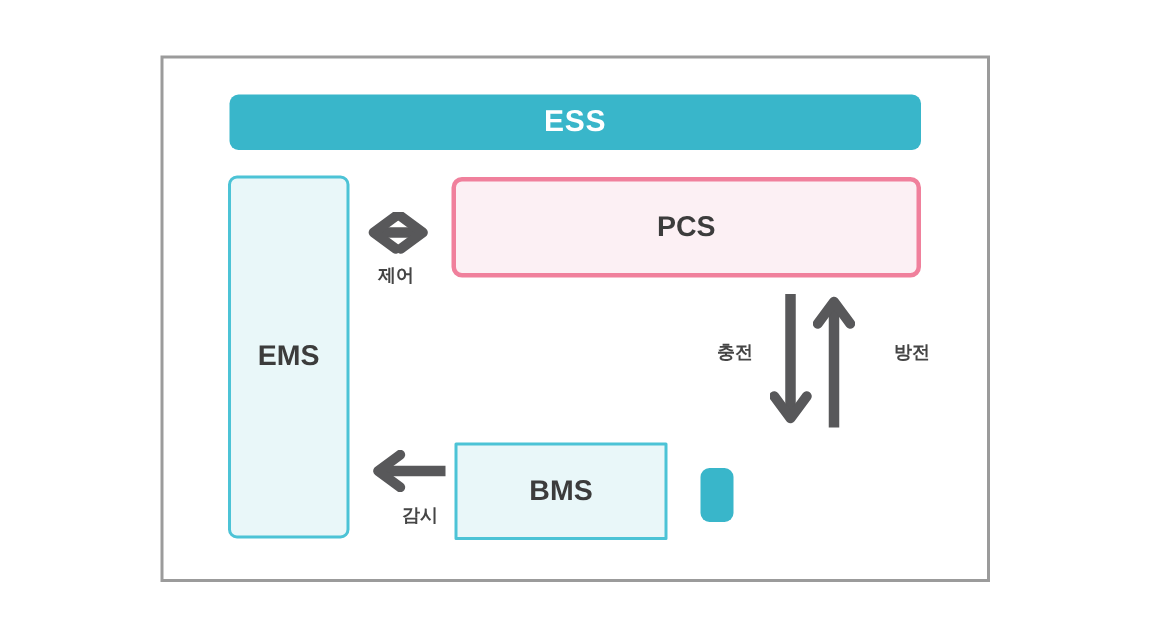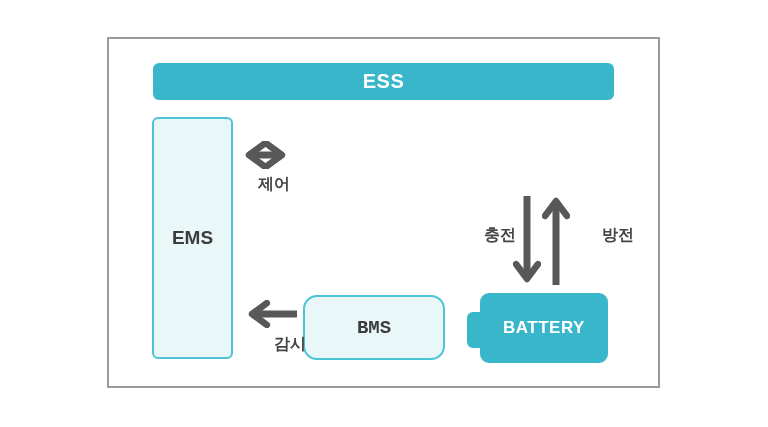--- a/index.html
+++ b/index.html
@@ -71,25 +71,24 @@
     font-weight: bold;
     font-size: 19px;
   }
   .bms-box {
     left: 303px;
     top: 295px;
     width: 142px;
     height: 65px;
     background: var(--teal-fill, #e9f7f9);
     border: 2px solid var(--teal-border, #4cc3d6);
-    border-radius: 14px;
+    border-radius: 1px;
     color: var(--box-text, #3c3c3c);
     font-weight: bold;
     font-size: 19px;
-    font-family: Liberation Mono, monospace;
   }
   .battery-body {
     left: 480px;
     top: 293px;
     width: 128px;
     height: 70px;
     background: var(--teal, #39b6ca);
     border-radius: 9px;
     color: #ffffff;
     font-weight: bold;
@@ -114,53 +113,52 @@
     width: 768px;
     height: 427px;
     pointer-events: none;
   }
   .arrow-layer line { stroke: var(--arrow, #58585a); stroke-width: 7; stroke-linecap: butt; }
   .arrow-layer marker polyline { stroke: var(--arrow, #58585a); fill: none; }
   .flow-label {
     position: absolute;
     transform: translate(-50%, -50%);
     color: var(--label-text, #454545);
-    font-size: 16px;
+    font-size: 12px;
     font-weight: 600;
     white-space: nowrap;
-    margin-left: 10px;
   }
   .lbl-control   { left: 264px; top: 184px; }
   .lbl-charge    { left: 490px; top: 235px; }
   .lbl-discharge { left: 608px; top: 235px; }
   .lbl-monitor   { left: 280px; top: 344px; }
 </style>
 </head>
 <body>
 
 <div class="canvas">
   <div class="frame"></div>
 
   <div class="box ess-bar">
     <span>ESS</span>
   </div>
 
   <div class="box ems-box">
     <span>EMS</span>
   </div>
 
+  <div class="box pcs-box">
+    <span>PCS</span>
+  </div>
 
   <div class="box bms-box">
     <span>BMS</span>
   </div>
 
   <div class="battery-nub"></div>
-  <div class="box battery-body">
-    <span>BATTERY</span>
-  </div>
 
   <svg class="arrow-layer" viewBox="0 0 768 427" xmlns="http://www.w3.org/2000/svg">
     <defs>
       <marker id="head" viewBox="0 0 4 4" markerWidth="4" markerHeight="4" refX="2.1" refY="2" orient="auto-start-reverse" markerUnits="strokeWidth">
         <polyline points="0.7,0.45 2.8,2 0.7,3.55" stroke-width="0.95" stroke-linecap="round" stroke-linejoin="round"></polyline>
       </marker>
     </defs>
     <line x1="254" y1="155" x2="277" y2="155" marker-start="url(#head)" marker-end="url(#head)"></line>
     <line x1="527" y1="196" x2="527" y2="274" marker-end="url(#head)"></line>
     <line x1="556" y1="285" x2="556" y2="206" marker-end="url(#head)"></line>

